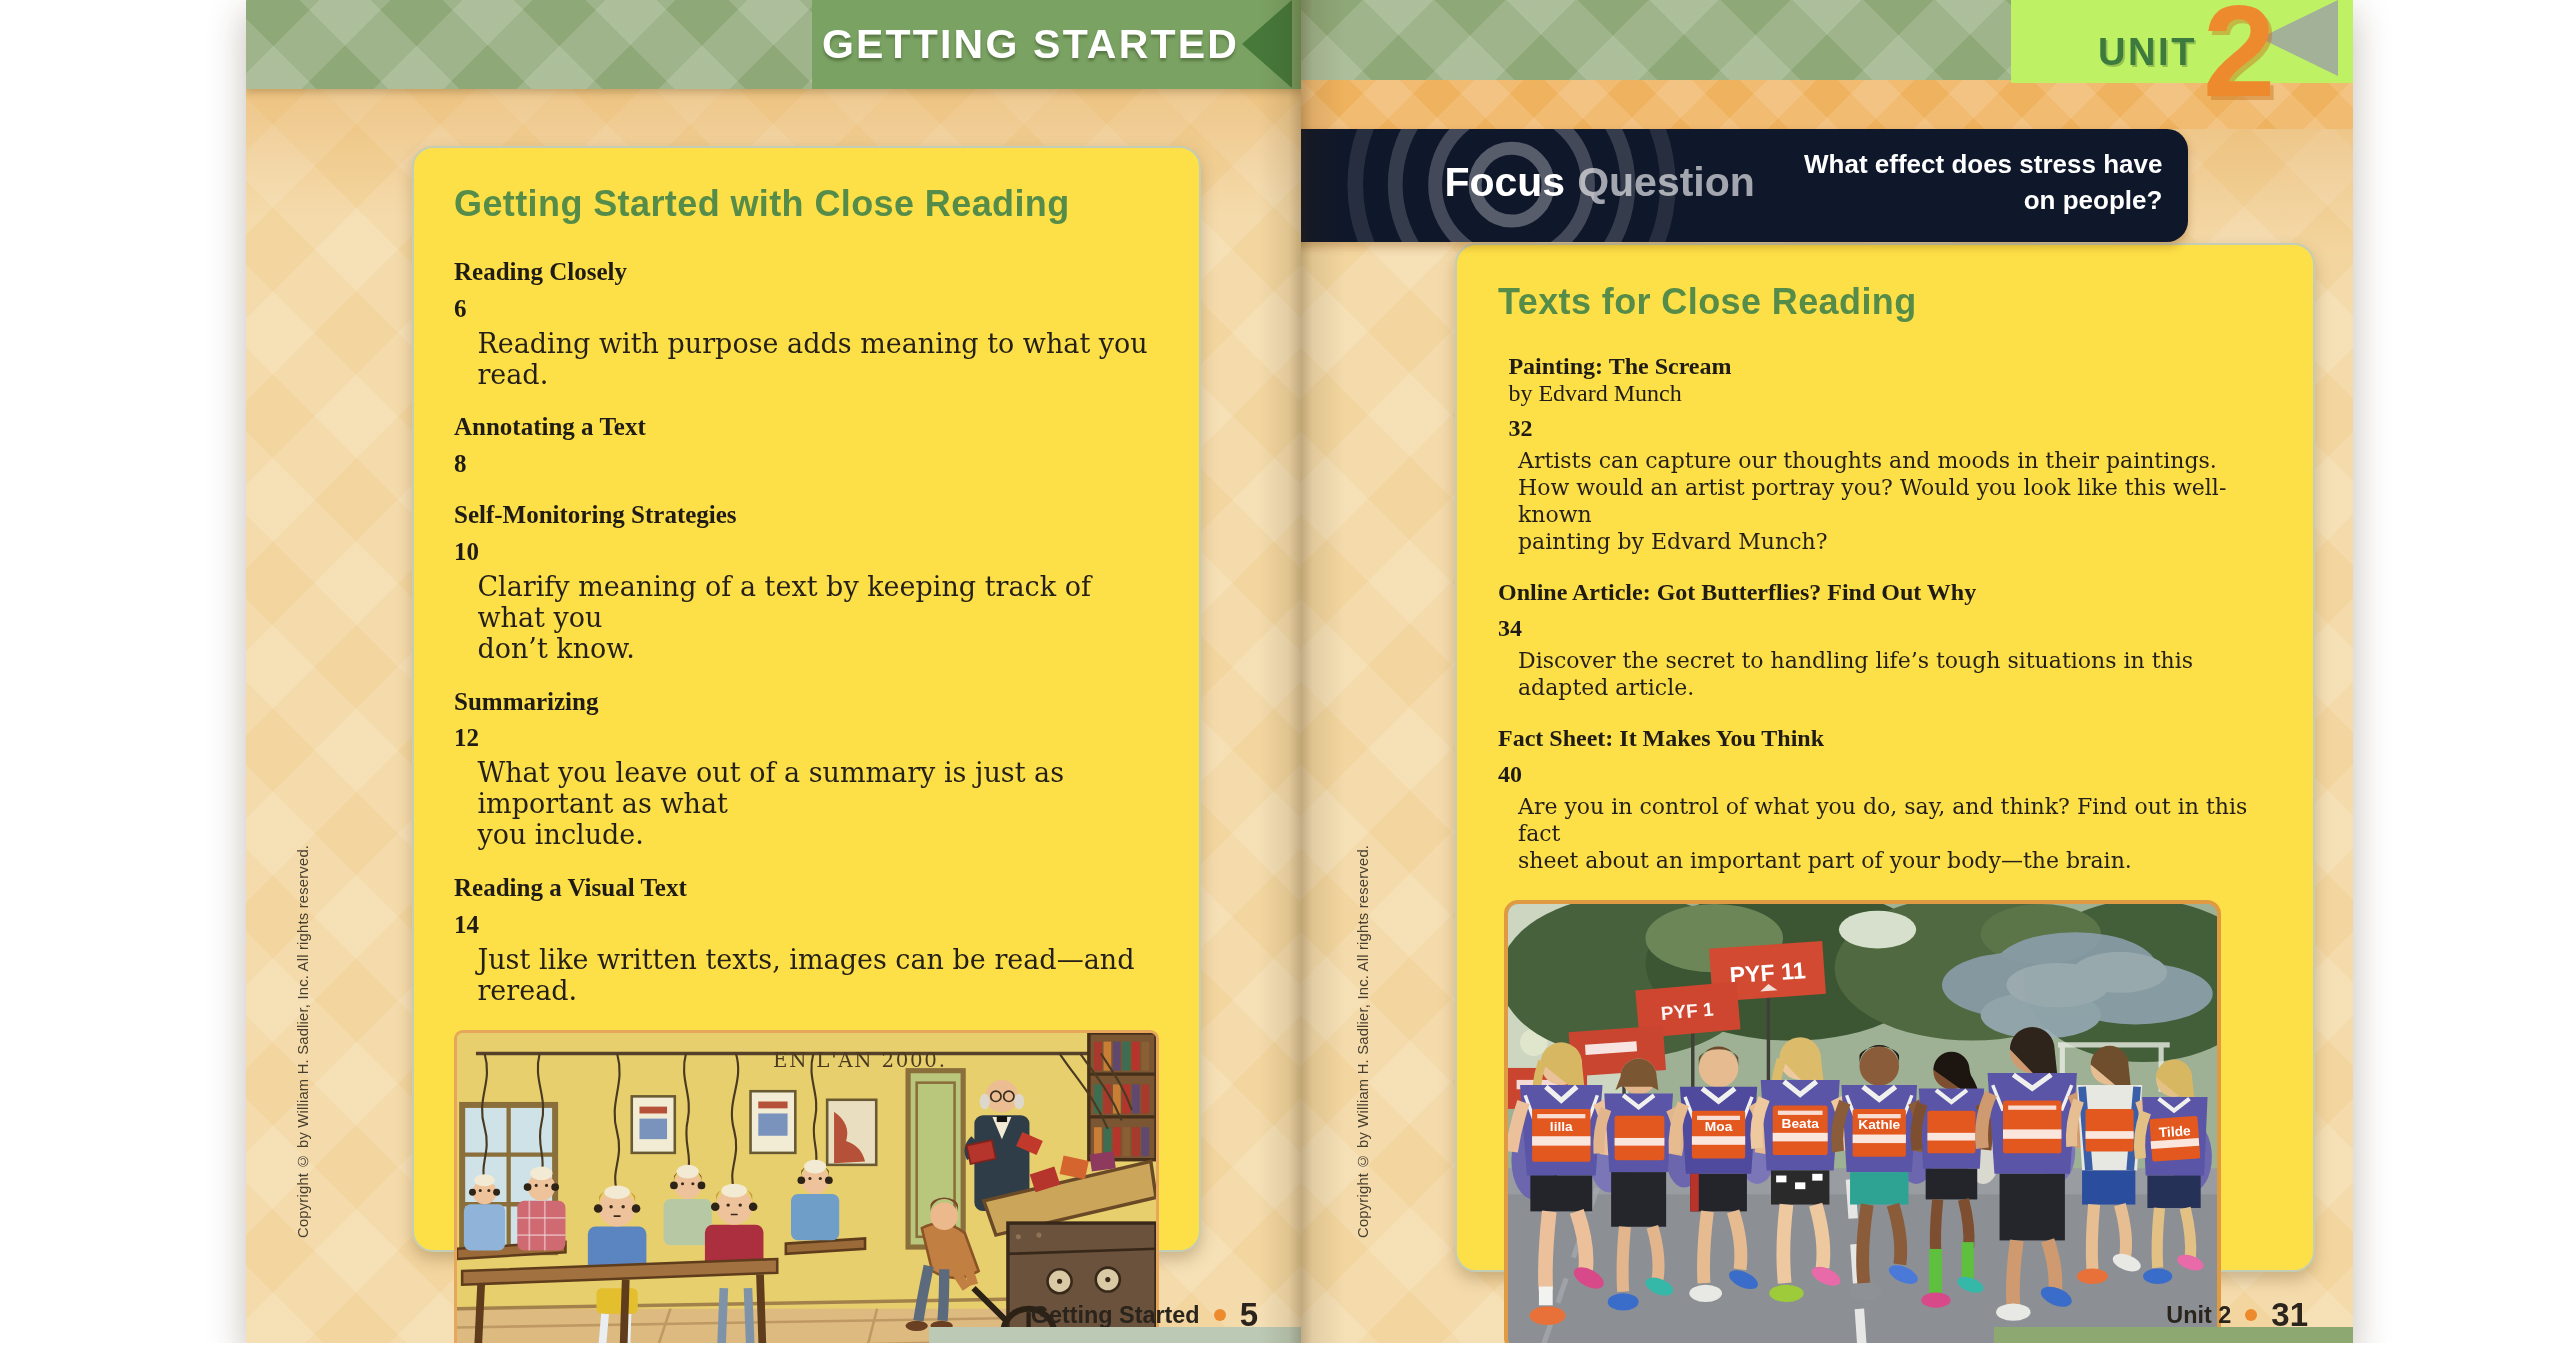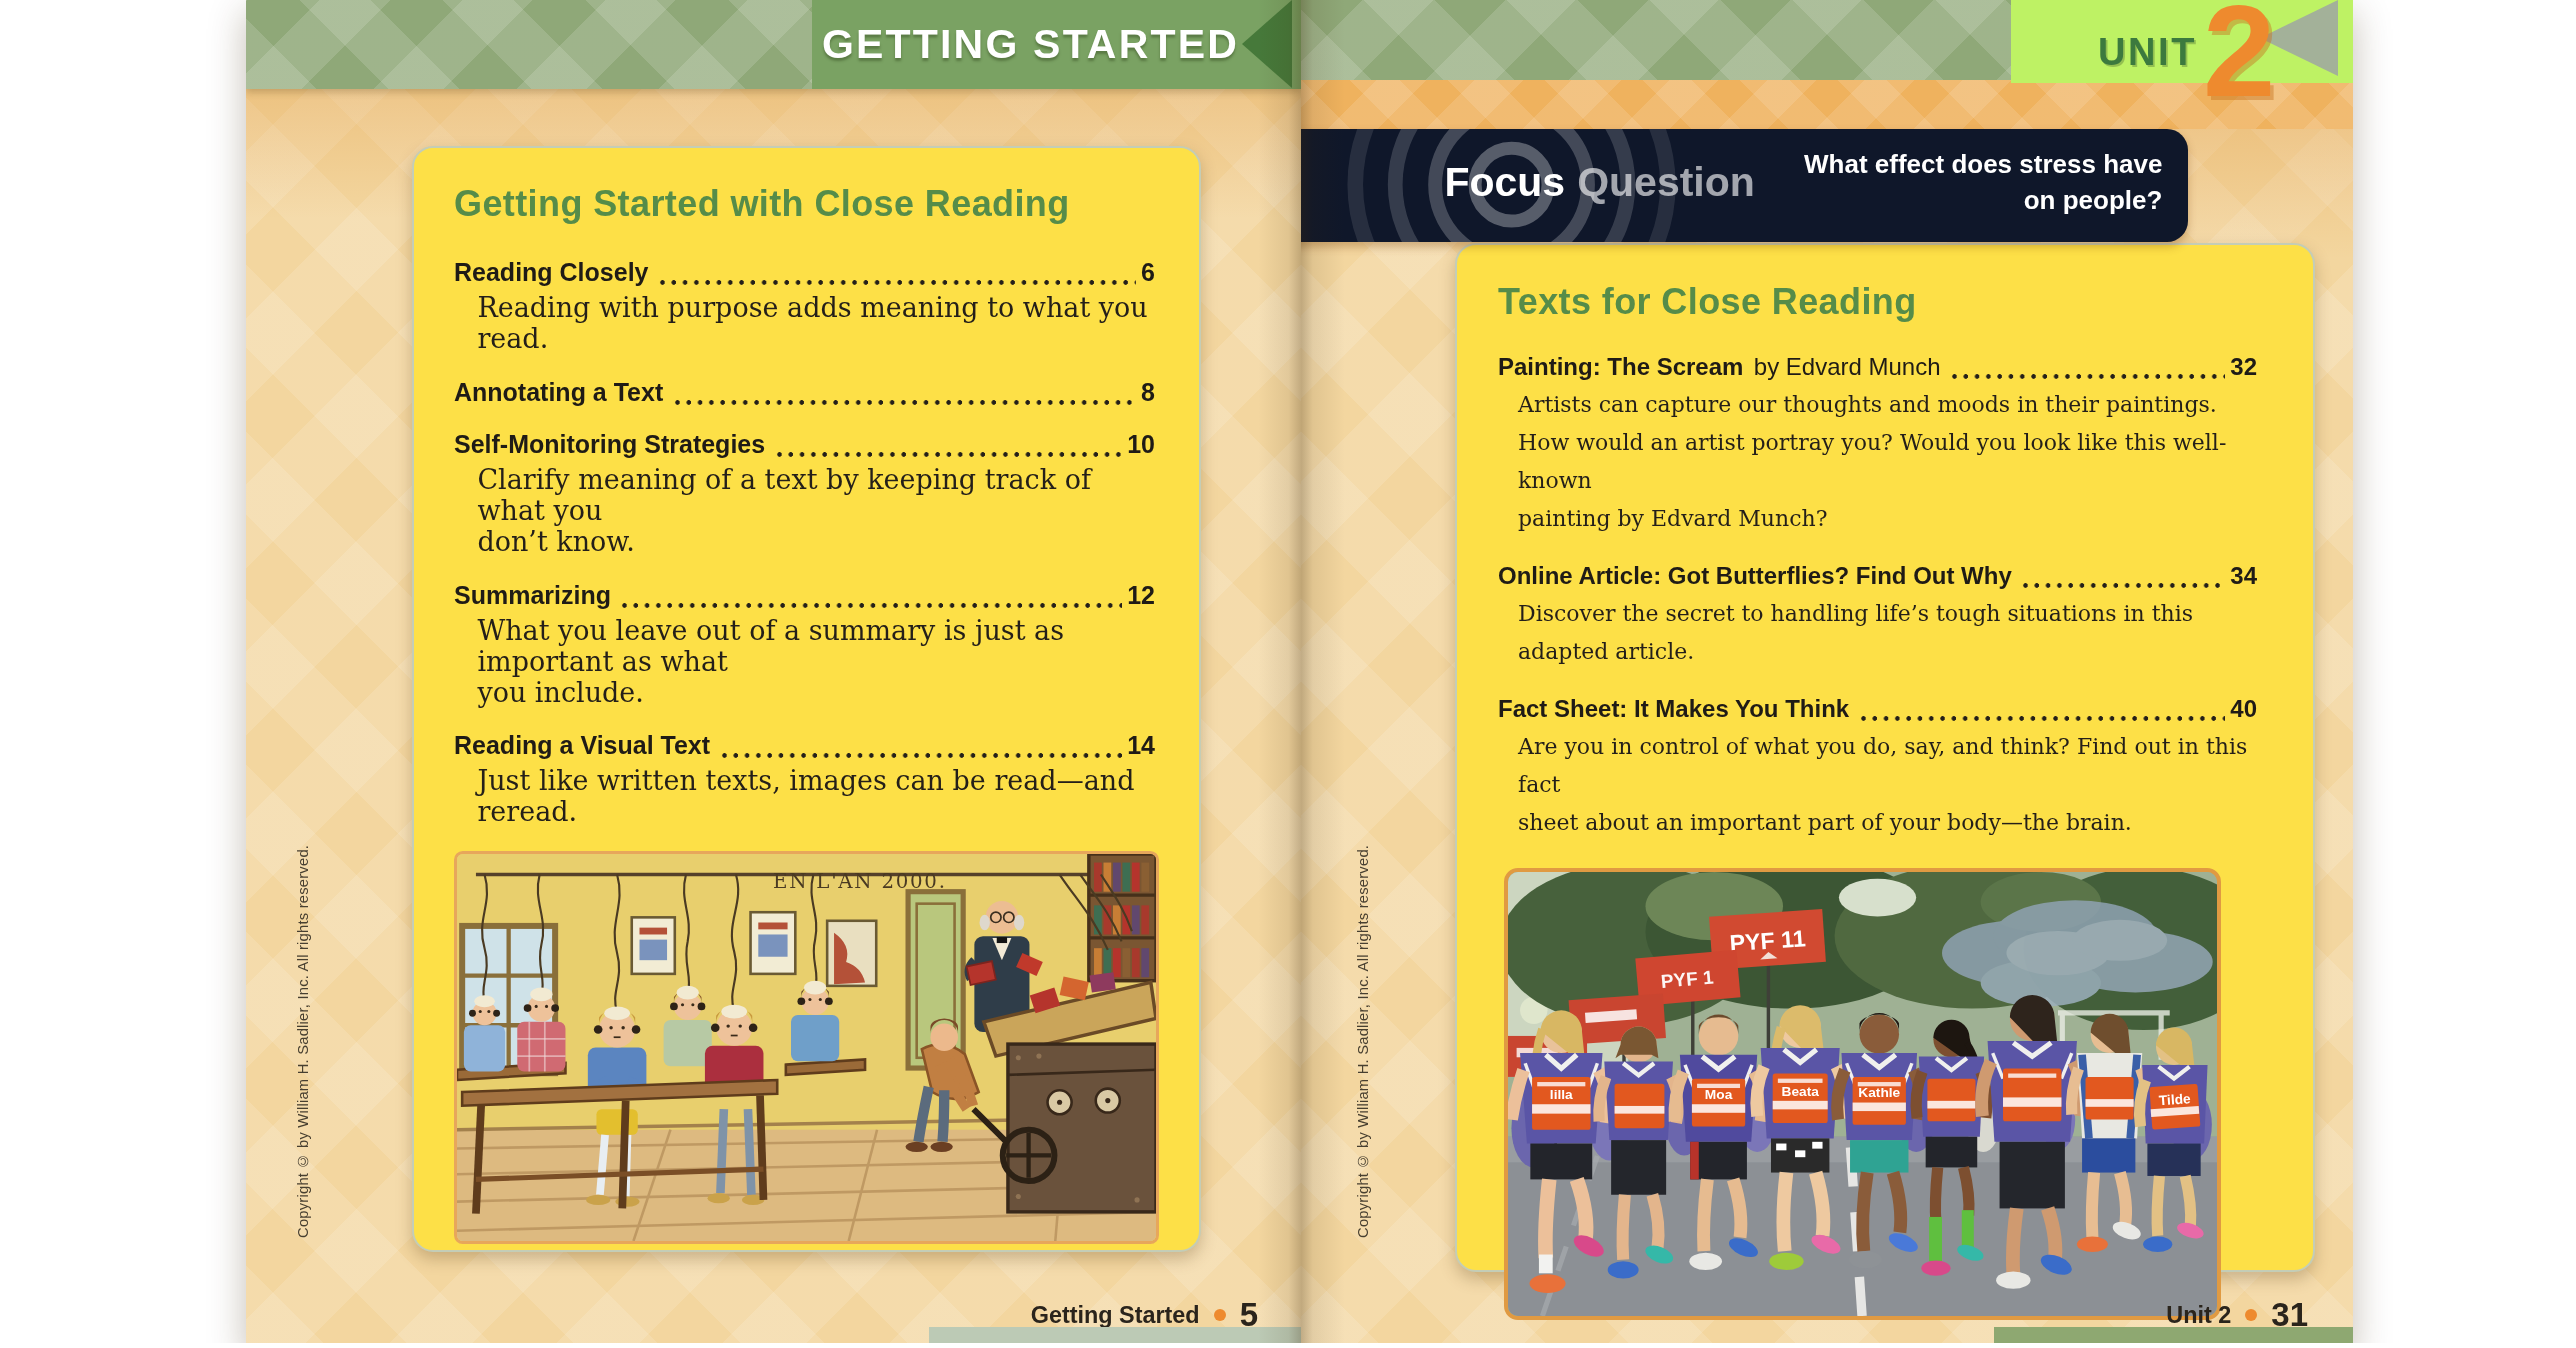--- a/index.html
+++ b/index.html
@@ -57,32 +57,32 @@
   .card{position:absolute;background:#fde047;border:2.6px solid #c4cdb6;border-radius:21px;box-sizing:border-box;
         box-shadow:0 7px 15.6px rgba(90,60,20,.28);z-index:2;}
   .card-left{left:166px;top:146px;width:789px;height:1106px;padding:35px 44px 0 40px;}
   .card-right{left:154px;top:243px;width:860px;height:1029px;padding:36px 56px 0 41px;}
 
   .card-title{font-size:36px;font-weight:bold;color:#568c49;letter-spacing:0.4px;margin:0 0 33px 0;}
   .card-right .card-title{margin-bottom:29.5px;}
 
   .entry{margin-bottom:23.4px;}
   .card-right .entry{margin-bottom:24px;}
-  .toc-head{display:flex;align-items:baseline;font-family:Liberation Sans, sans-serif;font-weight:bold;
-            font-size:25px;color:#1f1b16;}
+  .toc-head{display:flex;align-items:baseline;font-family:Liberation Serif, serif;font-weight:bold;
+            font-size:25px;color:#1f1b16;flex-direction:column;}
   .card-right .toc-head{font-size:24px;}
   .toc-title{white-space:nowrap;}
   .byline{font-weight:normal;margin-left:10.4px;white-space:nowrap;}
   .dots{flex:1 1 auto;height:8.7px;margin:0 5.2px 0 10.4px;align-self:flex-end;
         background-image:radial-gradient(circle at 3.5px 4.3px, #241f19 1.9px, rgba(0,0,0,0) 2.6px);
         background-size:11.3px 8.7px;background-repeat:repeat-x;}
   .toc-page{font-weight:bold;}
   .desc{font-family:"DejaVu Serif",serif;font-size:27px;line-height:31px;color:#241f19;
         margin:5.2px 0 0 23.4px;white-space:pre-line;}
-  .card-right .desc{font-size:22px;line-height:38px;margin-left:20px;}
+  .card-right .desc{font-size:22px;line-height:27px;margin-left:20px;}
 
   .illustration{margin-top:24px;width:705px;height:393px;border:3.5px solid #e7a75b;border-radius:8.7px;
         overflow:hidden;box-sizing:border-box;background:#e8cf6d;}
   .photo{margin:26px 0 0 6px;width:717px;height:452px;border:4.3px solid #e09a42;border-radius:14px;
         overflow:hidden;box-sizing:border-box;background:#9fb194;}
   .illustration svg,.photo svg{display:block;width:100%;height:100%;}
 
   .footer{position:absolute;top:1296px;display:flex;align-items:center;color:#2a241c;z-index:5;}
   .footer-left{right:43px;}
   .footer-right{right:45px;}

